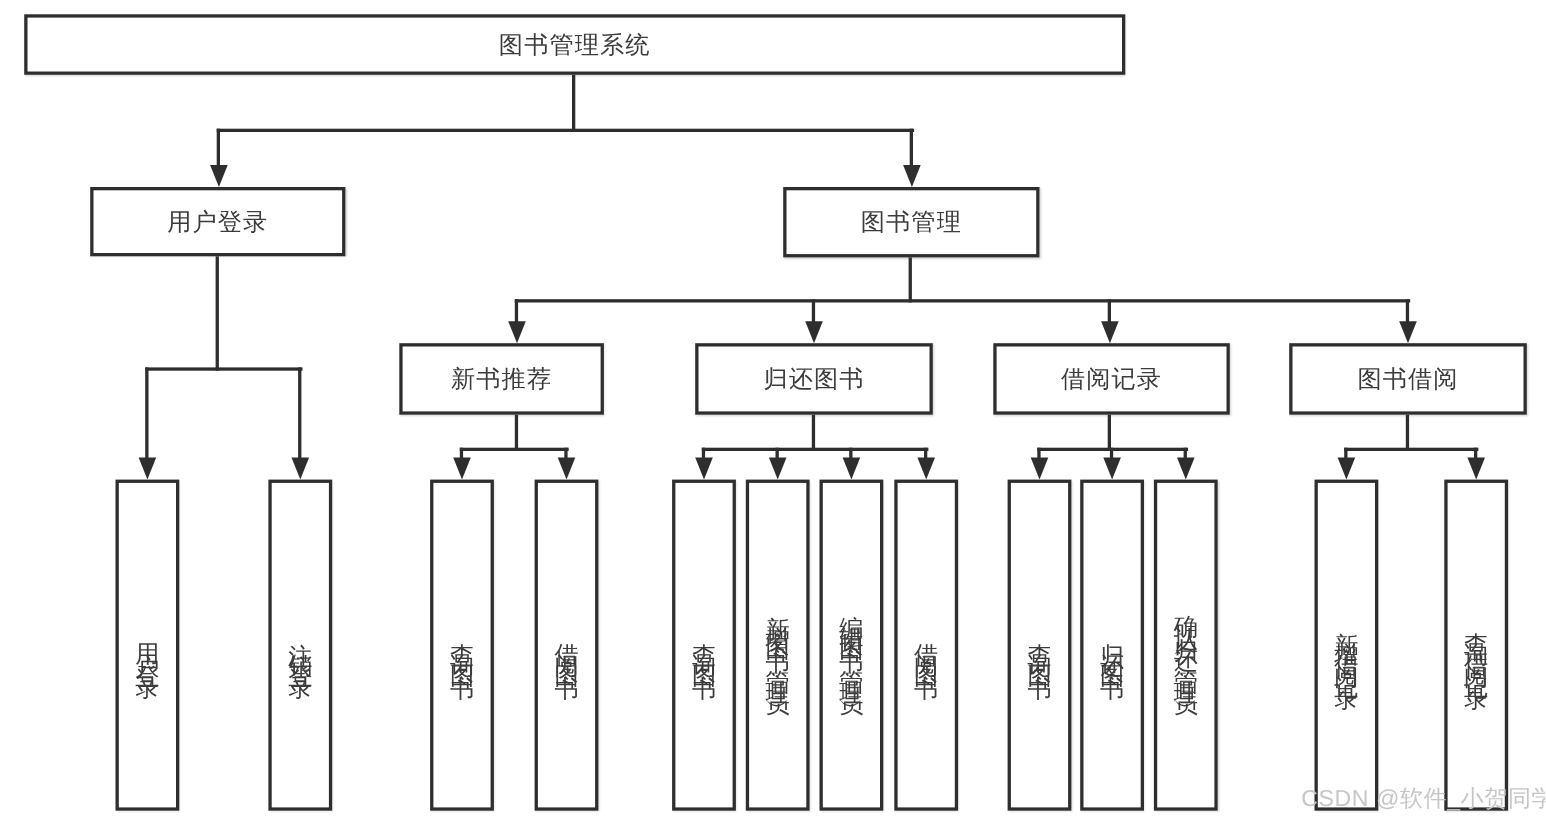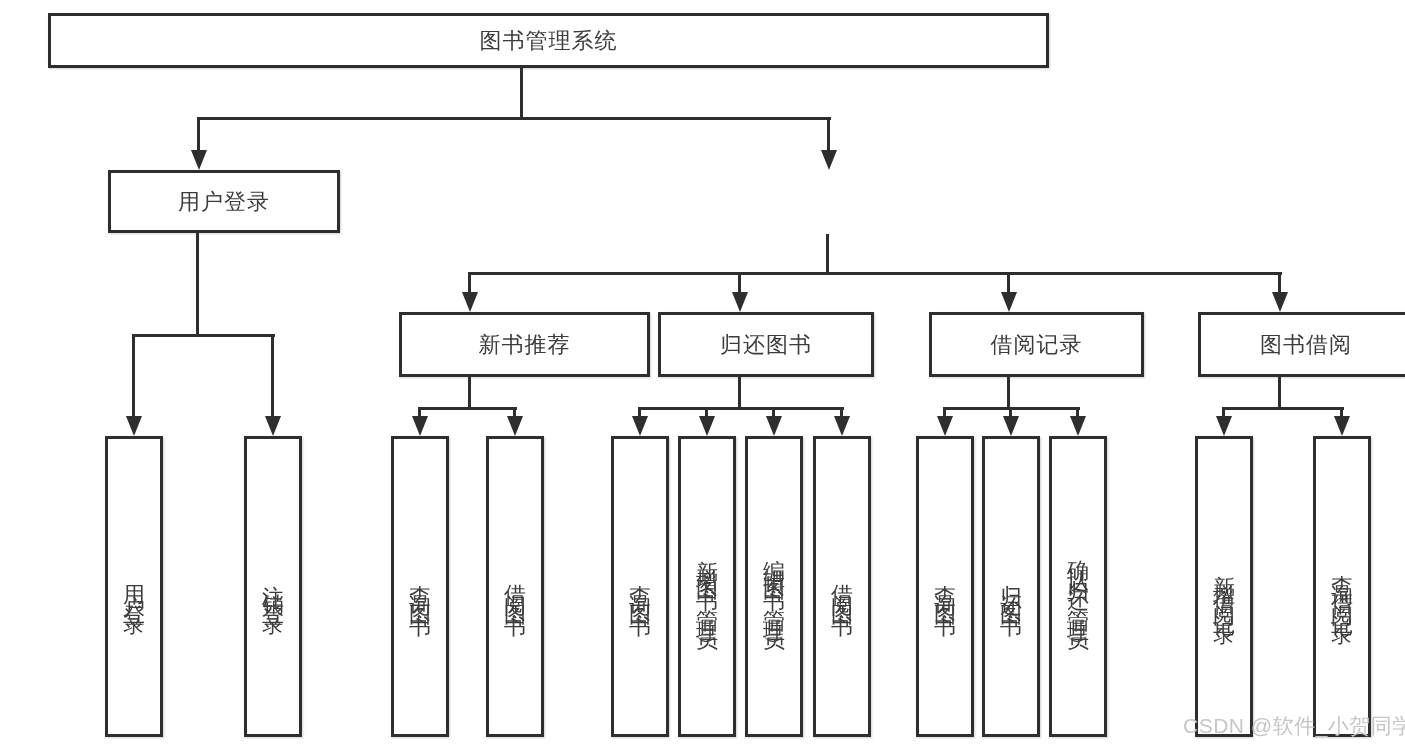--- a/index.html
+++ b/index.html
@@ -3,21 +3,21 @@
 <meta charset="utf-8">
 <style>
   html,body{margin:0;padding:0;background:#ffffff;}
   #canvas{
     position:relative;width:1405px;height:747px;background:#ffffff;overflow:hidden;
     font-family:"Liberation Sans","DejaVu Sans",sans-serif;color:#3c3c3c;
   }
   .box{
     position:absolute;background:#ffffff;border:3px solid #2e2e2e;box-sizing:border-box;
     display:flex;align-items:center;justify-content:center;
-    font-size:22px;letter-spacing:1px;box-shadow:1px 1px 2px rgba(0,0,0,0.18);margin-left:26px;
+    font-size:22px;letter-spacing:1px;box-shadow:1px 1px 2px rgba(0,0,0,0.18);
   }
   .vbox{
     position:absolute;background:#ffffff;border:3px solid #2e2e2e;box-sizing:border-box;
     display:flex;align-items:center;justify-content:center;
     box-shadow:1px 1px 2px rgba(0,0,0,0.18);
   }
   .vbox span{
     writing-mode:vertical-rl;text-orientation:mixed;
     font-size:22px;line-height:1;letter-spacing:10px;white-space:nowrap;
   }
@@ -45,40 +45,43 @@
   <div class="vl" style="left:520px;top:68px;height:52px;"></div>
   <div class="hl" style="left:197px;top:117px;width:634px;"></div>
   <div class="vl" style="left:197px;top:117px;height:36px;"></div>
   <div class="tri" style="left:191px;top:150px;"></div>
   <div class="vl" style="left:827px;top:117px;height:36px;"></div>
   <div class="tri" style="left:821px;top:150px;"></div>
 
   <div class="box" style="left:82px;top:170px;width:232px;height:63px;">
     <span>用户登录</span>
   </div>
+  <div class="box" style="left:712px;top:170px;width:233px;height:64px;">
+    <span>图书管理</span>
+  </div>
 
   <div class="vl" style="left:196px;top:233px;height:104px;"></div>
   <div class="hl" style="left:132px;top:334px;width:143px;"></div>
   <div class="vl" style="left:132px;top:334px;height:84px;"></div>
   <div class="tri" style="left:126px;top:416px;"></div>
   <div class="vl" style="left:271px;top:334px;height:84px;"></div>
   <div class="tri" style="left:265px;top:416px;"></div>
 
   <div class="vl" style="left:826px;top:234px;height:41px;"></div>
   <div class="hl" style="left:468px;top:272px;width:814px;"></div>
   <div class="vl" style="left:468px;top:272px;height:23px;"></div>
   <div class="tri" style="left:462px;top:292px;"></div>
   <div class="vl" style="left:738px;top:272px;height:23px;"></div>
   <div class="tri" style="left:732px;top:292px;"></div>
   <div class="vl" style="left:1007px;top:272px;height:23px;"></div>
   <div class="tri" style="left:1001px;top:292px;"></div>
   <div class="vl" style="left:1278px;top:272px;height:23px;"></div>
   <div class="tri" style="left:1272px;top:292px;"></div>
 
-  <div class="box" style="left:373px;top:312px;width:251px;height:65px;">
+  <div class="box" style="left:363px;top:312px;width:186px;height:65px;">
     <span>新书推荐</span>
   </div>
   <div class="box" style="left:632px;top:312px;width:216px;height:65px;">
     <span>归还图书</span>
   </div>
   <div class="box" style="left:903px;top:312px;width:215px;height:65px;">
     <span>借阅记录</span>
   </div>
   <div class="box" style="left:1172px;top:312px;width:216px;height:65px;">
     <span>图书借阅</span>

